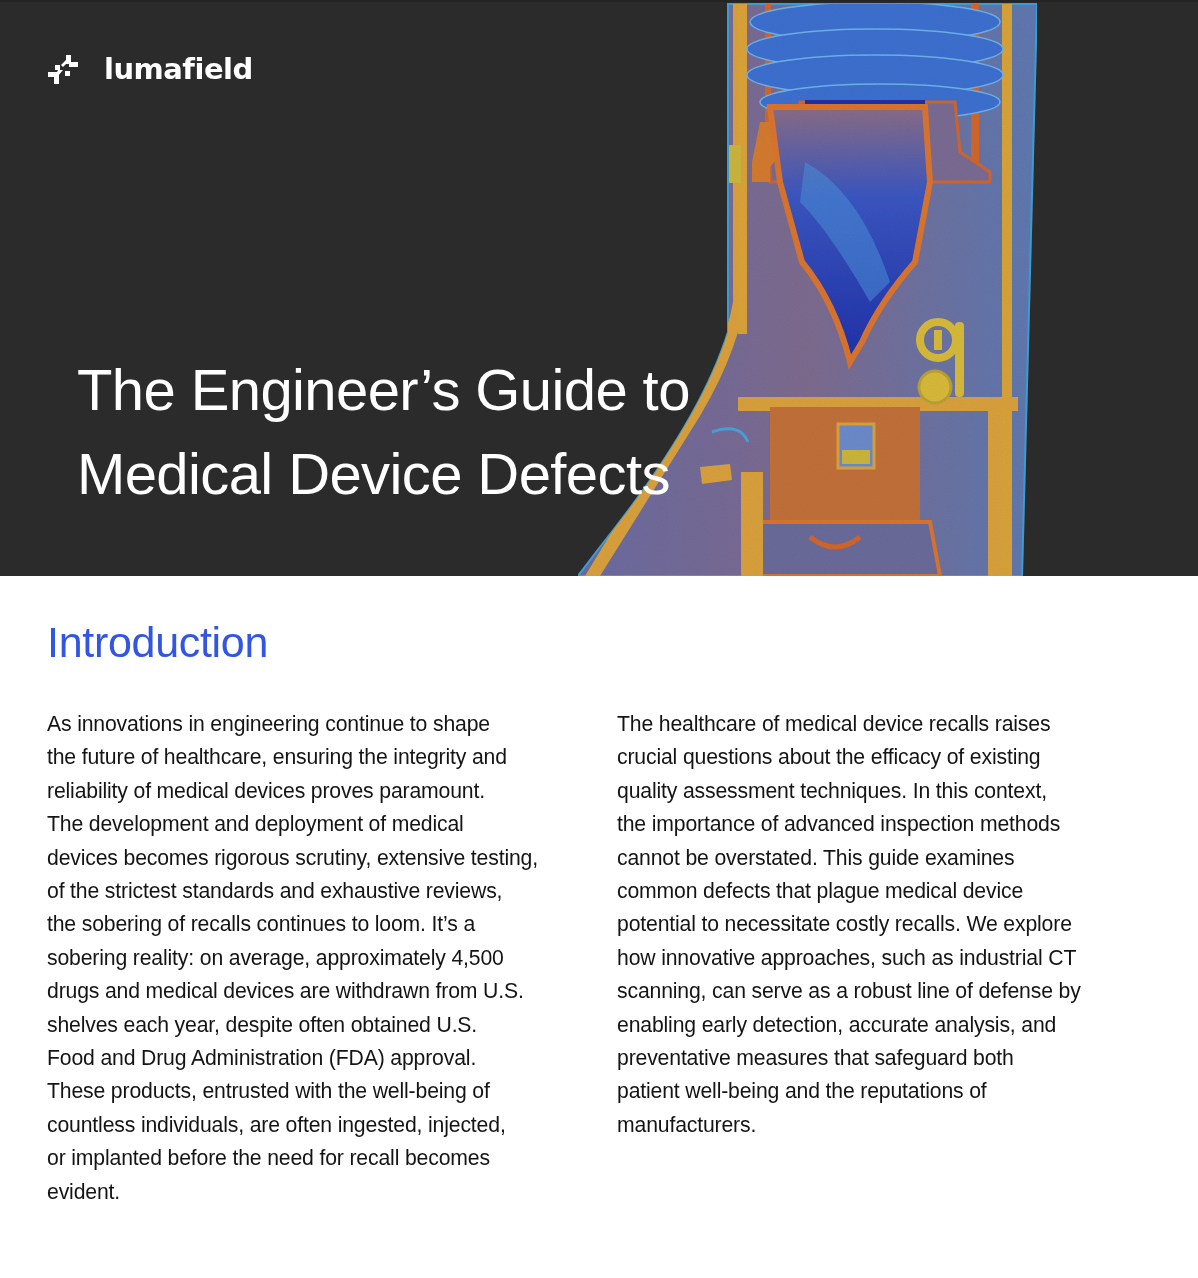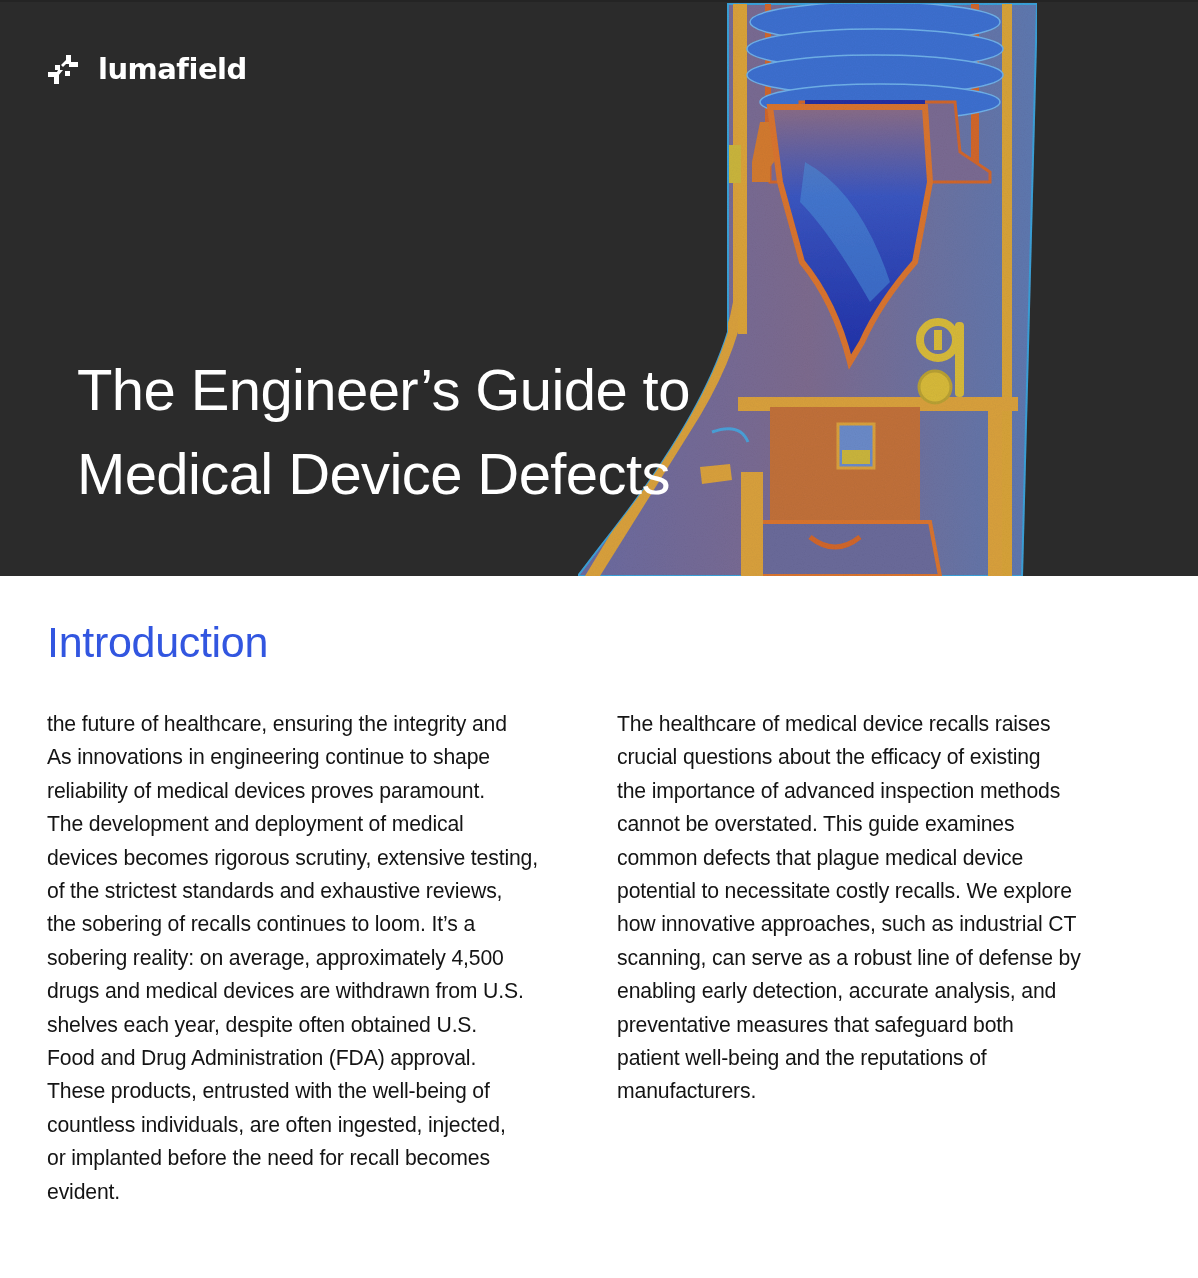--- a/index.html
+++ b/index.html
@@ -9,21 +9,21 @@
   
   .hero {
     position: absolute; left: 0; top: 0; width: 1198px; height: 576px;
     background: #2b2b2b; overflow: hidden;
     border-top: 2px solid #242424;
   }
   .ct-scan { position: absolute; left: 0; top: 0; width: 1198px; height: 576px; }
 
   .logo {
     position: absolute; left: 47px; top: 52px; height: 30px;
-    display: flex; align-items: center; gap: 20px; z-index: 3;
+    display: flex; align-items: center; gap: 26px; z-index: 3;
   }
   .logo-mark { width: 31px; height: 31px; display: block; }
   .logo-text {
     color: #ffffff; font-size: 29px; font-weight: 700; letter-spacing: -0.5px;
     line-height: 30px; font-family: "DejaVu Sans", sans-serif;
   }
 
   .hero-title {
     position: absolute; left: 54px; top: 346px; z-index: 3;
     color: #ffffff; font-weight: 400; font-size: 58px; line-height: 84px;
@@ -150,40 +150,41 @@
 
   <h1 class="hero-title">
     <span>The Engineer’s Guide to</span>
     <span>Medical Device Defects</span>
   </h1>
 </section>
 
 <h2 class="intro-heading">Introduction</h2>
 
 <div class="col col-left">
+  <span class="line">As innovations in engineering continue to shape</span>
   <span class="line">the future of healthcare, ensuring the integrity and</span>
-  <span class="line">As innovations in engineering continue to shape</span>
   <span class="line">reliability of medical devices proves paramount.</span>
   <span class="line">The development and deployment of medical</span>
   <span class="line">devices becomes rigorous scrutiny, extensive testing,</span>
   <span class="line">of the strictest standards and exhaustive reviews,</span>
   <span class="line">the sobering of recalls continues to loom. It’s a</span>
   <span class="line">sobering reality: on average, approximately 4,500</span>
   <span class="line">drugs and medical devices are withdrawn from U.S.</span>
   <span class="line">shelves each year, despite often obtained U.S.</span>
   <span class="line">Food and Drug Administration (FDA) approval.</span>
   <span class="line">These products, entrusted with the well-being of</span>
   <span class="line">countless individuals, are often ingested, injected,</span>
   <span class="line">or implanted before the need for recall becomes</span>
   <span class="line">evident.</span>
 </div>
 
 <div class="col col-right">
   <span class="line">The healthcare of medical device recalls raises</span>
   <span class="line">crucial questions about the efficacy of existing</span>
+  <span class="line">quality assessment techniques. In this context,</span>
   <span class="line">the importance of advanced inspection methods</span>
   <span class="line">cannot be overstated. This guide examines</span>
   <span class="line">common defects that plague medical device</span>
   <span class="line">potential to necessitate costly recalls. We explore</span>
   <span class="line">how innovative approaches, such as industrial CT</span>
   <span class="line">scanning, can serve as a robust line of defense by</span>
   <span class="line">enabling early detection, accurate analysis, and</span>
   <span class="line">preventative measures that safeguard both</span>
   <span class="line">patient well-being and the reputations of</span>
   <span class="line">manufacturers.</span>

